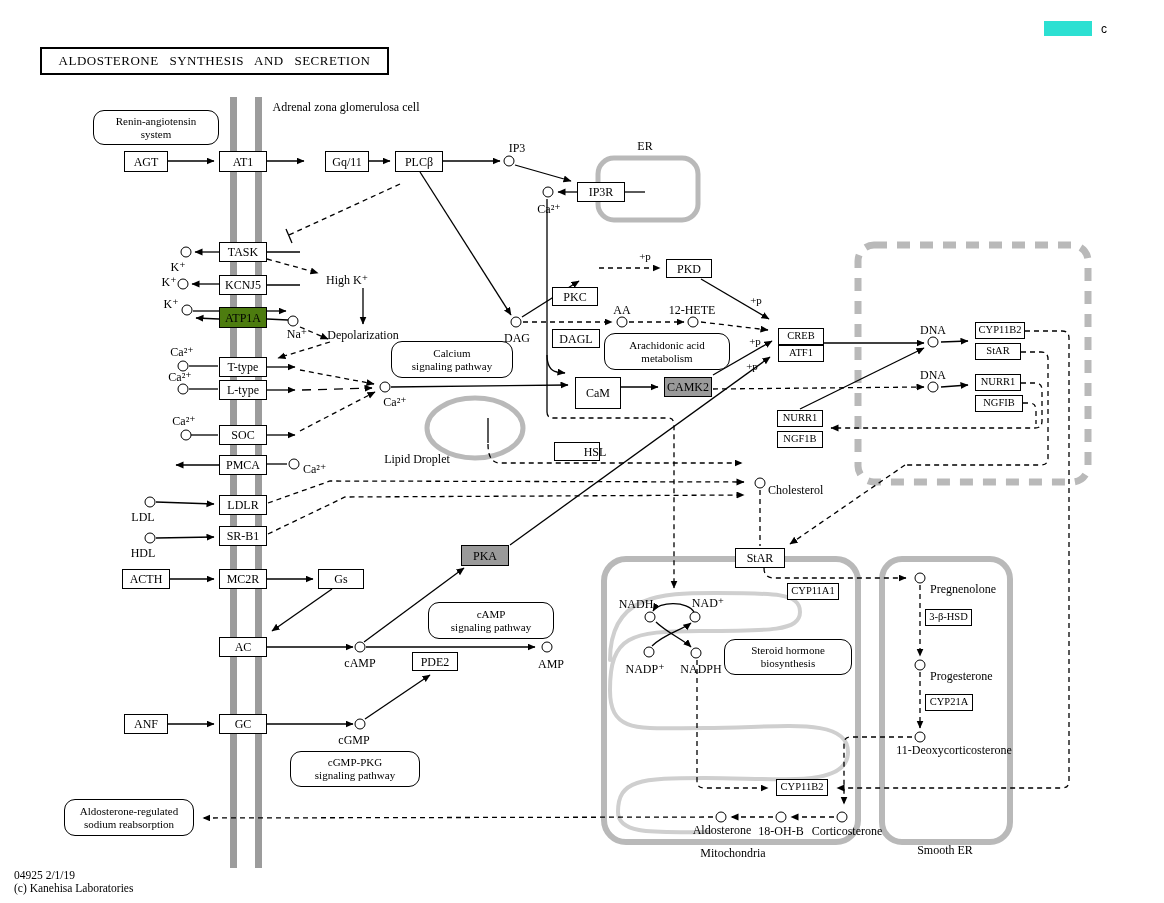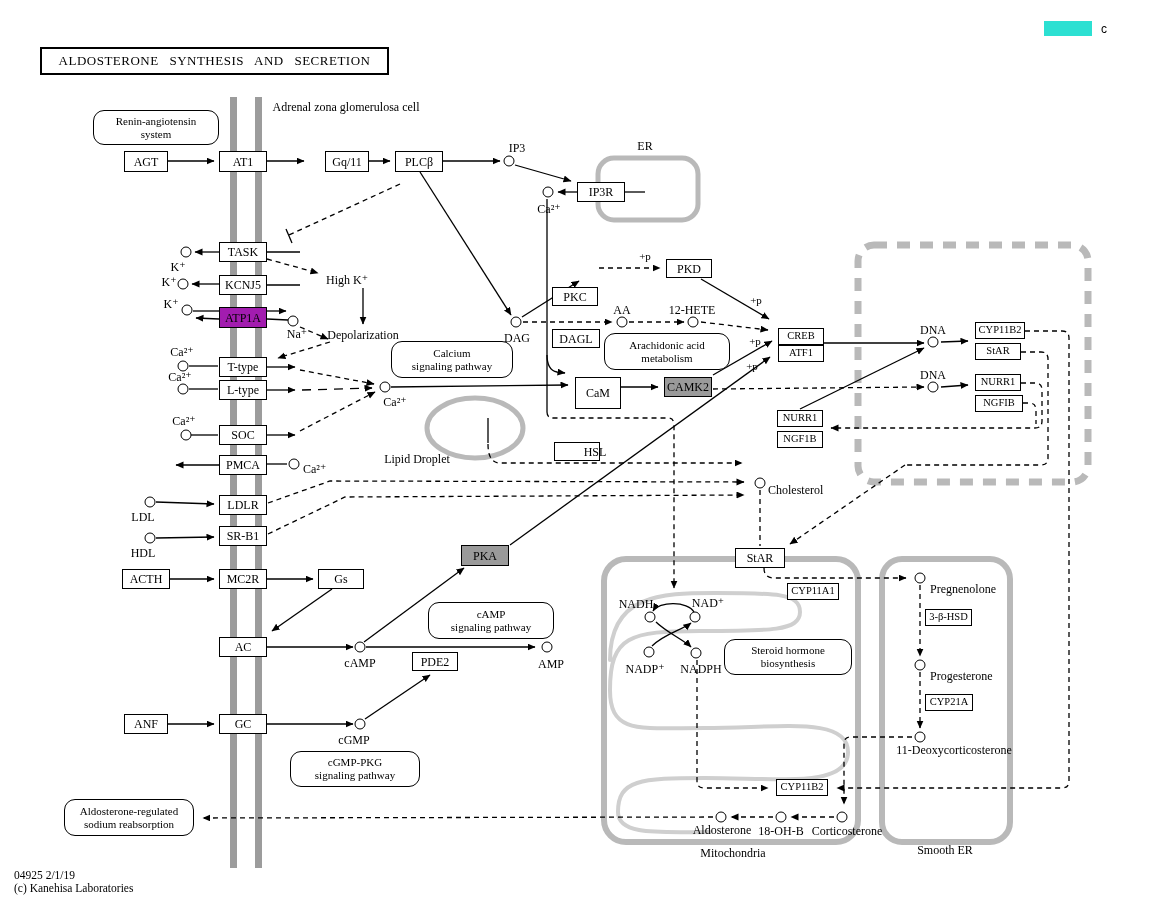--- a/index.html
+++ b/index.html
@@ -141,21 +141,21 @@
 </svg>
 
 <div id="nodes-layer">
       <div class="node" style="left: 124px; top: 151px; width: 44px; height: 21px;">AGT</div>
       <div class="node" style="left: 219px; top: 151px; width: 48px; height: 21px;">AT1</div>
       <div class="node" style="left: 309px; top: 151px; width: 44px; height: 21px; margin-left: 16px;">Gq/11</div>
       <div class="node" style="left: 395px; top: 151px; width: 48px; height: 21px;">PLCβ</div>
       <div class="node" style="left: 577px; top: 182px; width: 48px; height: 20px;">IP3R</div>
       <div class="node" style="left: 219px; top: 242px; width: 48px; height: 20px;">TASK</div>
       <div class="node" style="left: 219px; top: 275px; width: 48px; height: 20px;">KCNJ5</div>
-      <div class="node" style="left: 219px; top: 307px; width: 48px; height: 21px; background: #a21caf;">ATP1A</div>
+      <div class="node" style="left: 219px; top: 307px; width: 48px; height: 21px; background: #4d7c0f;">ATP1A</div>
       <div class="node" style="left: 219px; top: 357px; width: 48px; height: 20px;">T-type</div>
       <div class="node" style="left: 219px; top: 380px; width: 48px; height: 20px;">L-type</div>
       <div class="node" style="left: 219px; top: 425px; width: 48px; height: 20px;">SOC</div>
       <div class="node" style="left: 219px; top: 455px; width: 48px; height: 20px;">PMCA</div>
       <div class="node" style="left: 219px; top: 495px; width: 48px; height: 20px;">LDLR</div>
       <div class="node" style="left: 219px; top: 526px; width: 48px; height: 20px;">SR-B1</div>
       <div class="node" style="left: 219px; top: 569px; width: 48px; height: 20px;">MC2R</div>
       <div class="node" style="left: 219px; top: 637px; width: 48px; height: 20px;">AC</div>
       <div class="node" style="left: 219px; top: 714px; width: 48px; height: 20px;">GC</div>
       <div class="node" style="left: 122px; top: 569px; width: 48px; height: 20px;">ACTH</div>

